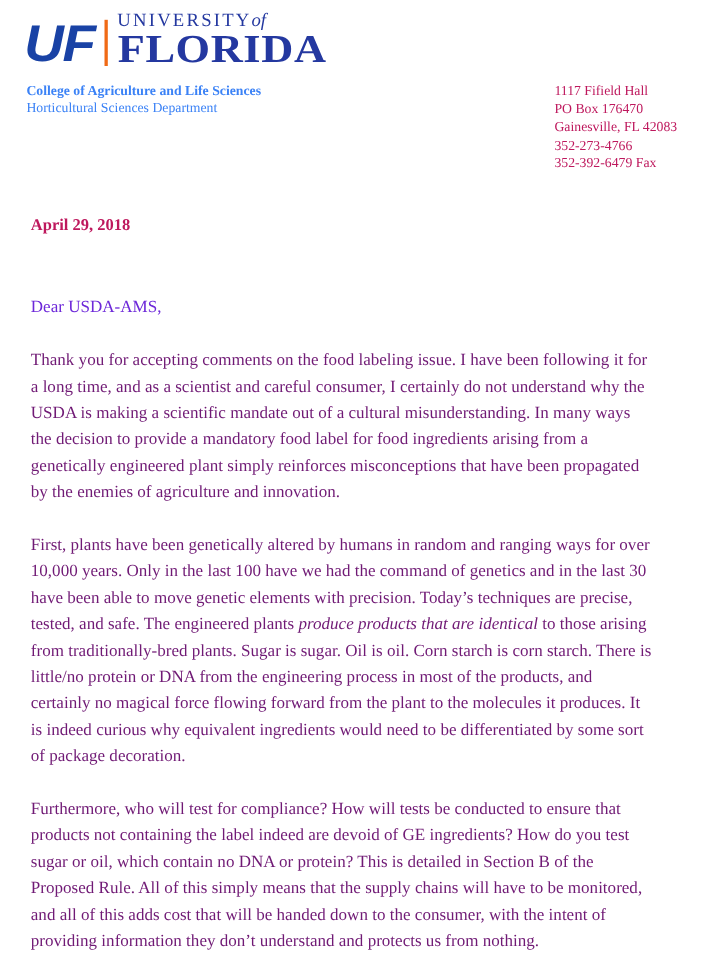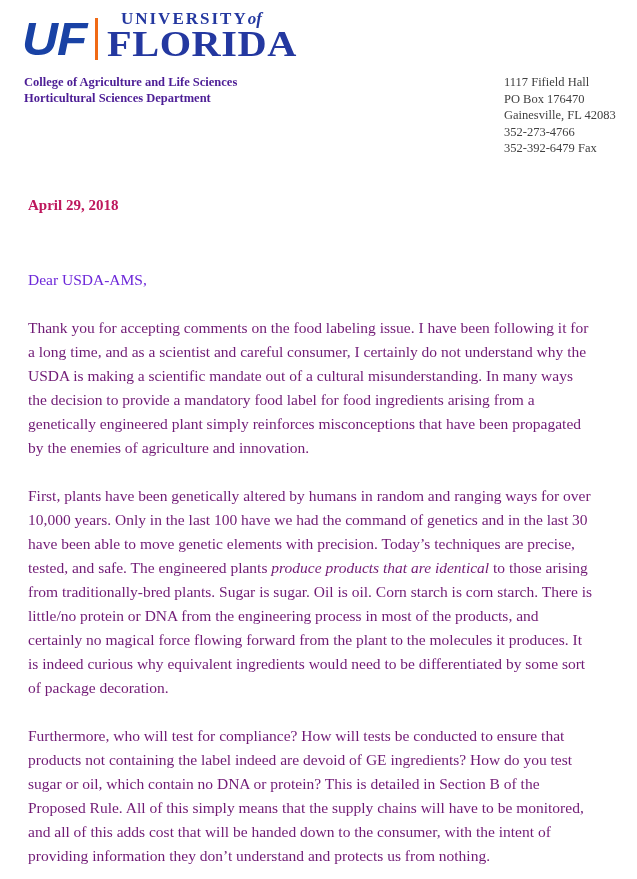--- a/index.html
+++ b/index.html
@@ -53,27 +53,26 @@
     margin-bottom: 2px;
   }
   .logo-words {
     display: flex;
     flex-direction: column;
     justify-content: flex-end;
     margin-bottom: 1px;
   }
   .logo-university {
     font-family: "Liberation Serif", "DejaVu Serif", serif;
-    font-weight: bold;
+    font-weight: normal;
     font-size: 17px;
     line-height: 18px;
     letter-spacing: 2.0px;
     color: #2438a0;
     white-space: nowrap;
-    text-align: center;
   }
   .logo-university .of {
     font-style: italic;
     letter-spacing: 0px;
     font-size: 17px;
   }
   .logo-florida {
     font-family: "Liberation Serif", "DejaVu Serif", serif;
     font-weight: bold;
     font-size: 36px;
@@ -83,32 +82,32 @@
     transform: scaleX(1.12);
     transform-origin: left bottom;
     white-space: nowrap;
   }
 
   
   .dept-block {
     position: absolute;
     left: 24px;
     top: 74px;
-    color: #4c1d95;
+    color: #3b82f6;
     font-size: 12.5px;
     line-height: 16px;
   }
   .dept-line1 { font-weight: bold; }
-  .dept-line2 { font-weight: bold; }
+  .dept-line2 { font-weight: normal; }
 
   .address-block {
     position: absolute;
     left: 504px;
     top: 74px;
-    color: #404040;
+    color: #be185d;
     font-size: 12.5px;
     line-height: 16.5px;
   }
   .address-block div { white-space: nowrap; }
 
   
   .date-line {
     position: absolute;
     left: 28px;
     top: 197px;

